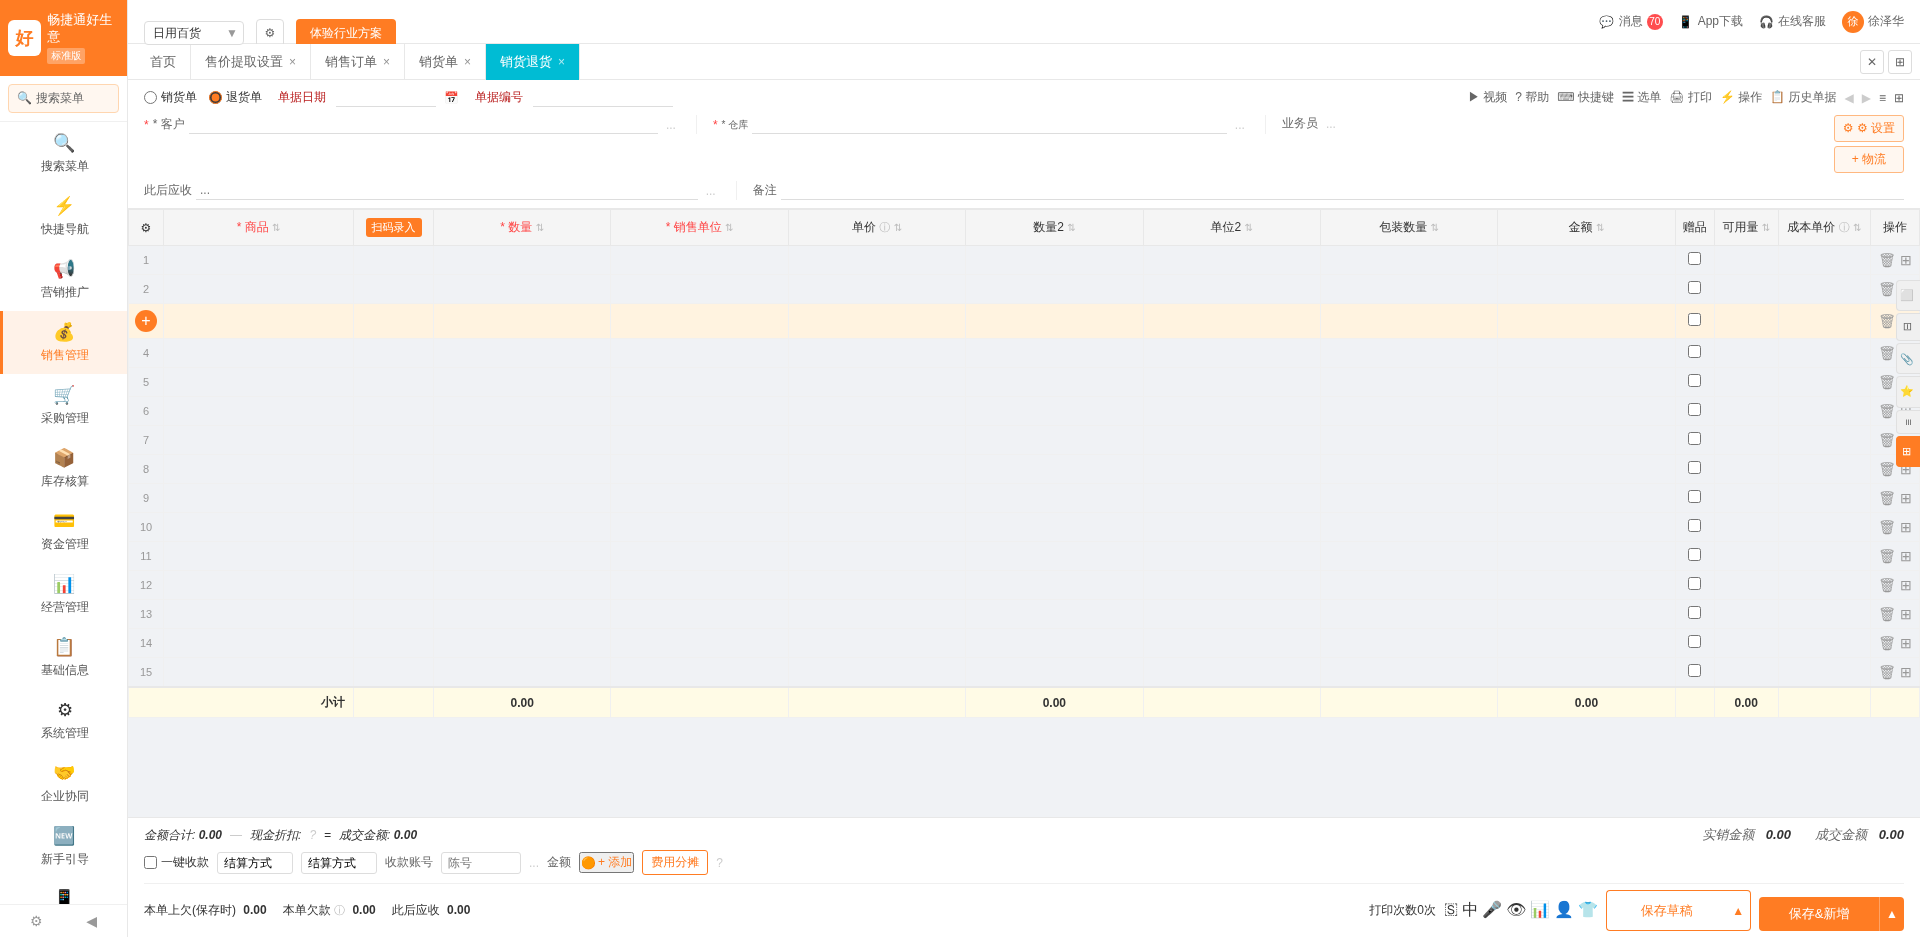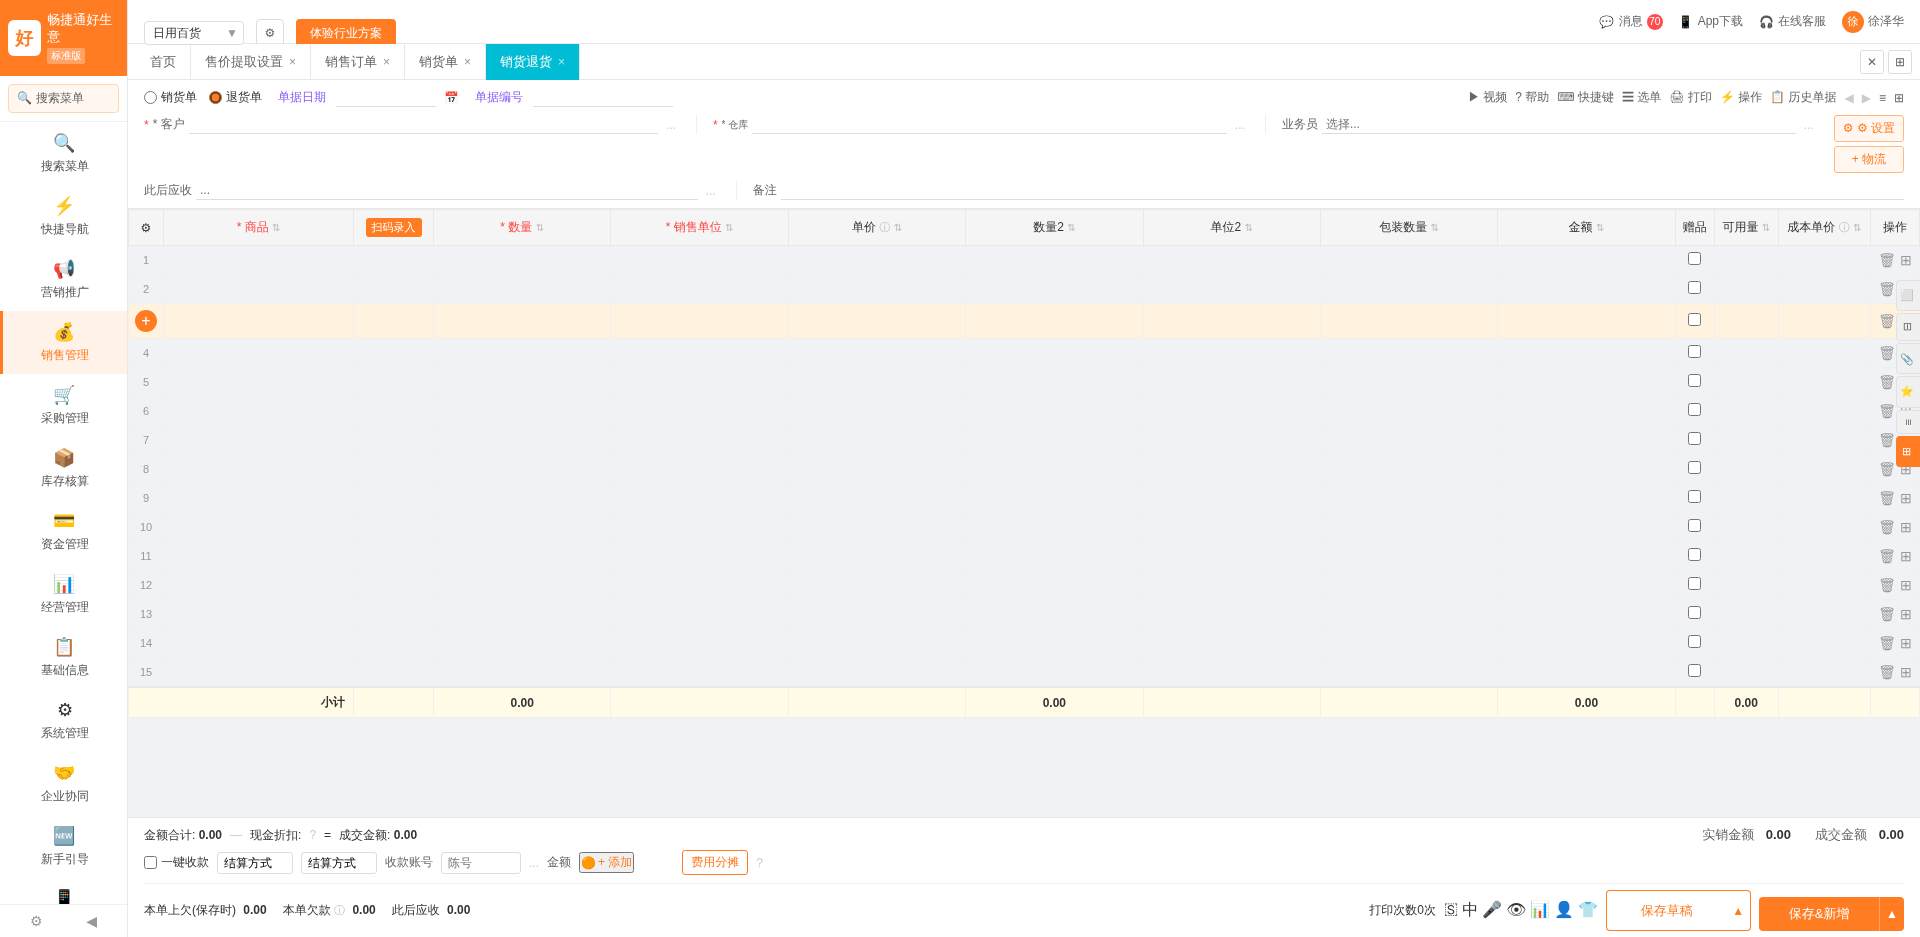--- a/index.html
+++ b/index.html
@@ -41,21 +41,21 @@
     .tab { padding: 0 14px; height: 36px; display: flex; align-items: center; gap: 6px; cursor: pointer; font-size: 13px; color: #666; border-right: 1px solid #e8e8e8; white-space: nowrap; }
     .tab.active { background: #00bcd4; color: #fff; }
     .tab-close { font-size: 12px; opacity: 0.7; }
     .tab-spacer { flex: 1; }
     .tab-actions { display: flex; gap: 4px; }
     .tab-action-btn { width: 24px; height: 24px; border: 1px solid #ddd; border-radius: 3px; display: flex; align-items: center; justify-content: center; cursor: pointer; color: #666; font-size: 12px; }
     .radio-group { display: flex; gap: 12px; align-items: center; }
     .radio-item { display: flex; align-items: center; gap: 4px; cursor: pointer; }
     .radio-item input[type="radio"] { accent-color: #ff7c23; }
     .form-meta { display: flex; align-items: center; gap: 8px; color: #333; }
-    .form-label-plain { color: #8b5cf6; font-size: 12px; min-width: 50px; }
+    .form-label-plain { color: #b91c1c; font-size: 12px; min-width: 50px; }
     .form-dots { color: #ccc; padding: 0 4px; cursor: pointer; }
     table { width: 100%; border-collapse: collapse; font-size: 12px; }
     thead tr { background: #f5f5f5; }
     thead th { padding: 8px 6px; border: 1px solid #e8e8e8; text-align: center; font-weight: normal; color: #333; white-space: nowrap; position: sticky; top: 0; background: #f5f5f5; z-index: 1; }
     tbody tr { border-bottom: 1px solid #f0f0f0; }
     tbody tr.highlight { background: #fff3e0; }
     tbody td { padding: 6px 6px; border: 1px solid #f0f0f0; text-align: center; color: #666; }
     tbody td.row-num { color: #999; font-size: 11px; width: 30px; }
     .table-footer { background: #fffbe6; border-top: 2px solid #e8e8e8; }
     .table-footer td { padding: 6px; font-weight: bold; color: #333; }
@@ -63,21 +63,21 @@
     .checkbox-cell { text-align: center; }
     .checkbox-cell input[type="checkbox"] { accent-color: #ff7c23; }
     .action-cell { display: flex; gap: 4px; justify-content: center; }
     .action-icon { color: #999; cursor: pointer; font-size: 14px; }
     .scan-btn { background: #ff7c23; color: #fff; border: none; border-radius: 3px; padding: 2px 6px; font-size: 11px; cursor: pointer; white-space: nowrap; }
     .add-row-btn { width: 22px; height: 22px; background: #ff7c23; color: #fff; border: none; border-radius: 50%; cursor: pointer; font-size: 16px; display: flex; align-items: center; justify-content: center; }
     .payment-select { border: 1px solid #ddd; border-radius: 3px; padding: 3px 20px 3px 6px; font-size: 12px; appearance: none; background: #fff; cursor: pointer; }
     .payment-input { border: 1px solid #ddd; border-radius: 3px; padding: 3px 6px; font-size: 12px; width: 80px; }
     .payment-dots { color: #ccc; cursor: pointer; }
     .payment-add { color: #ff7c23; cursor: pointer; font-size: 12px; display: flex; align-items: center; gap: 2px; }
-    .fee-btn { background: #fff; border: 1px solid #ff7c23; color: #ff7c23; border-radius: 3px; padding: 3px 8px; font-size: 12px; cursor: pointer; margin-left: 40px; }
+    .fee-btn { background: #fff; border: 1px solid #ff7c23; color: #ff7c23; border-radius: 3px; padding: 3px 8px; font-size: 12px; cursor: pointer; }
     .fee-help { color: #ccc; cursor: pointer; }
 
     
     .btn-save-draft { background: #fff; border: 1px solid #ff7c23; color: #ff7c23; border-radius: 4px; padding: 8px 16px; font-size: 13px; cursor: pointer; min-width: 120px; }
     .btn-save-new { background: #ff7c23; border: none; color: #fff; border-radius: 4px; padding: 8px 16px; font-size: 13px; cursor: pointer; min-width: 120px; }
 
     .main-wrapper { flex: 1; display: flex; flex-direction: column; overflow: hidden; position: relative; }
     .content-area { flex: 1; display: flex; flex-direction: column; overflow: hidden; }
     .form-right-btn { background: #fff7f0; border: 1px solid #ffb880; color: #ff7c23; border-radius: 3px; padding: 4px 8px; font-size: 12px; cursor: pointer; white-space: nowrap; }
 
@@ -281,21 +281,20 @@
             <span class="form-dots">...</span>
           </div>
           <div style="flex:1; display:flex; align-items:center; gap:4px; padding:0 16px; border-right:1px solid #f0f0f0;">
             <span style="color:#f44;font-size:12px;">* </span>
             <span style="color:#666;font-size:10px;">* 仓库</span>
             <input type="text" style="flex: 1 1 0%; border-top: none; border-right: none; border-left: none; border-image: initial; border-bottom: 1px solid rgb(221, 221, 221); padding: 2px 4px; font-size: 12px;">
             <span class="form-dots">...</span>
           </div>
           <div style="flex:1; display:flex; align-items:center; gap:4px; padding-left:16px;">
             <span style="color:#666;font-size:12px;">业务员</span>
-            <input type="text" style="flex: 1 1 0%; border-top: none; border-right: none; border-left: none; border-image: initial; border-bottom: 1px solid rgb(221, 221, 221); padding: 2px 4px; font-size: 12px; color: rgb(204, 204, 204);" placeholder="选择...">
             <span class="form-dots">...</span>
           </div>
           <div style="display:flex;flex-direction:column;gap:4px;padding-left:16px;flex-shrink:0;">
             <button class="form-right-btn">⚙ <span>⚙ 设置</span></button>
             <button class="form-right-btn"><span>+ 物流</span></button>
           </div>
         </div>
 
         <div style="display:flex; margin-top:8px; gap:0; align-items:center;">
           <div style="flex:1; display:flex; align-items:center; gap:4px; padding-right:16px; border-right:1px solid #f0f0f0;">
@@ -663,21 +662,21 @@
     <td style="text-align:center;font-weight:bold;">0.00</td>
     <td></td>
     <td></td>
   </tr>
             </tbody>
         </table>
       </div>
 
       <div style="background:#fff; border-top:1px solid #e8e8e8; padding:8px 16px 0; flex-shrink:0;">
 
-        <div style="display:flex; align-items:center; gap:8px; font-size:12px; margin-bottom:6px;">
+        <div style="display:flex; align-items:center; gap:8px; font-size:12px; margin-bottom:6px;font-style:italic;">
           <span>金额合计: <span style="color:#333;font-weight:bold;">0.00</span></span>
           <span style="color:#ccc;">—</span>
           <span>现金折扣:</span>
           <span style="color:#ccc;cursor:pointer;">?</span>
           <span>=</span>
           <span>成交金额: <span style="color:#333;font-weight:bold;">0.00</span></span>
           <div style="flex:1;"></div>
           <div style="text-align:right;">
             <div style="display:flex;gap:24px;justify-content:flex-end;font-size:13px;">
               <div>

